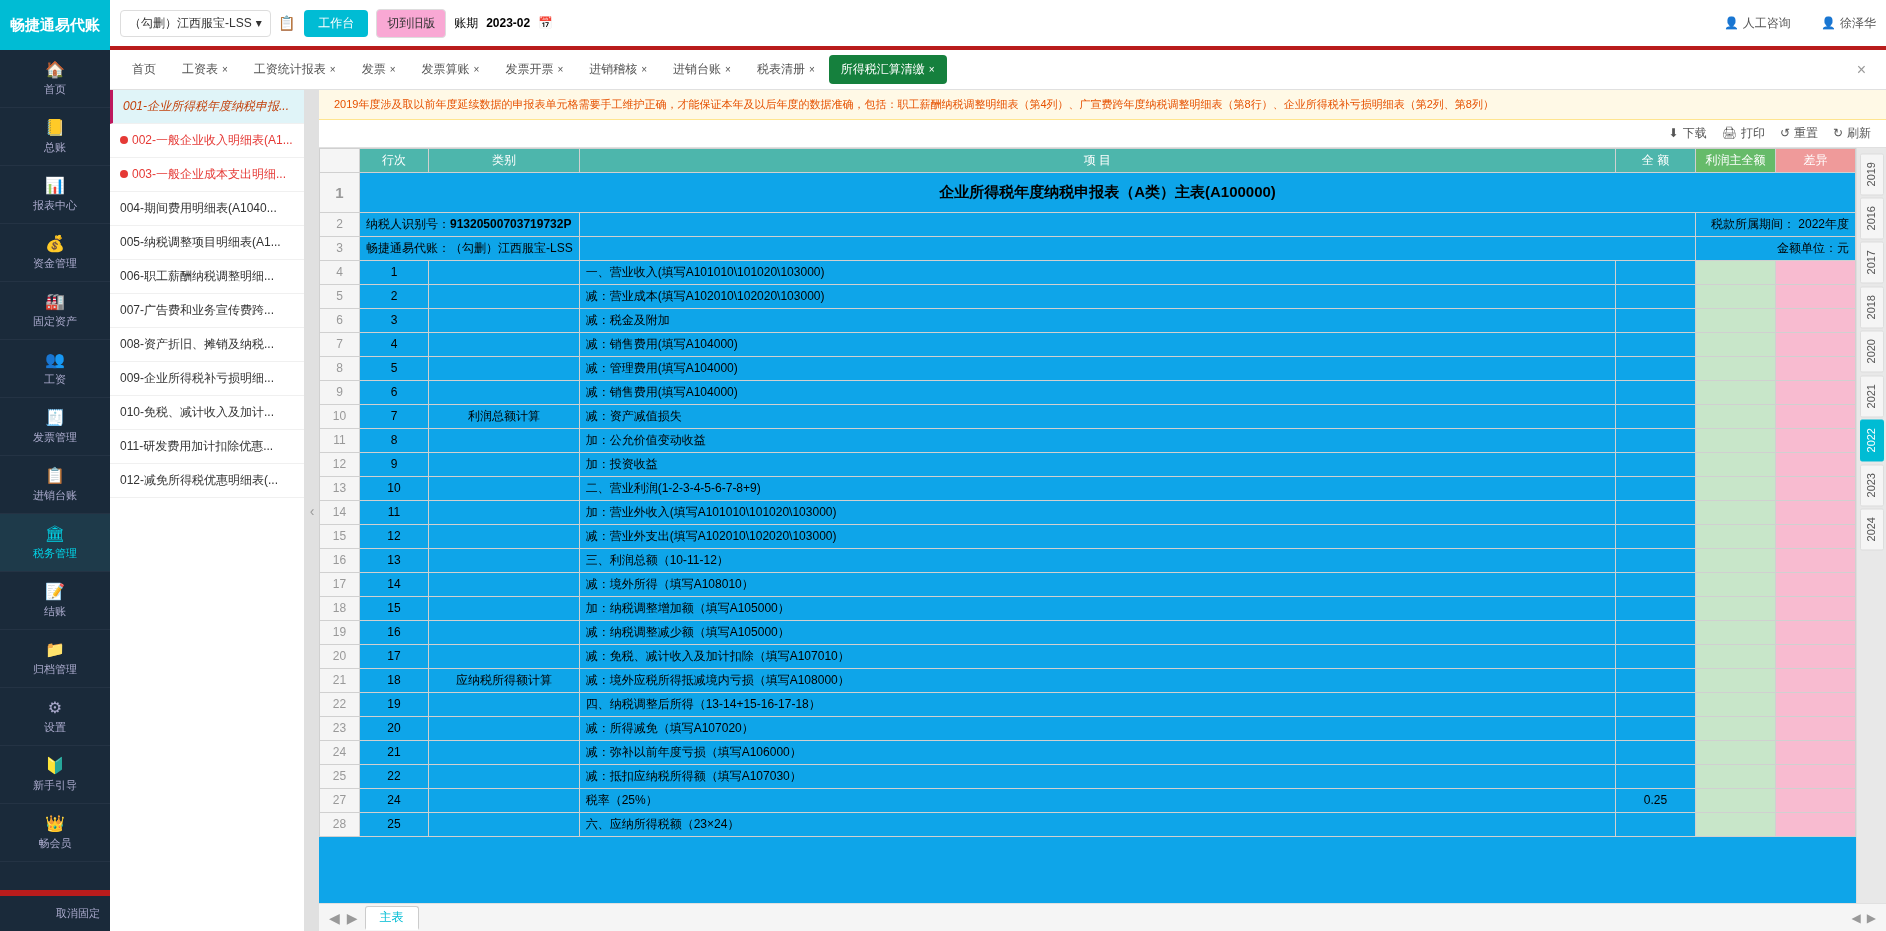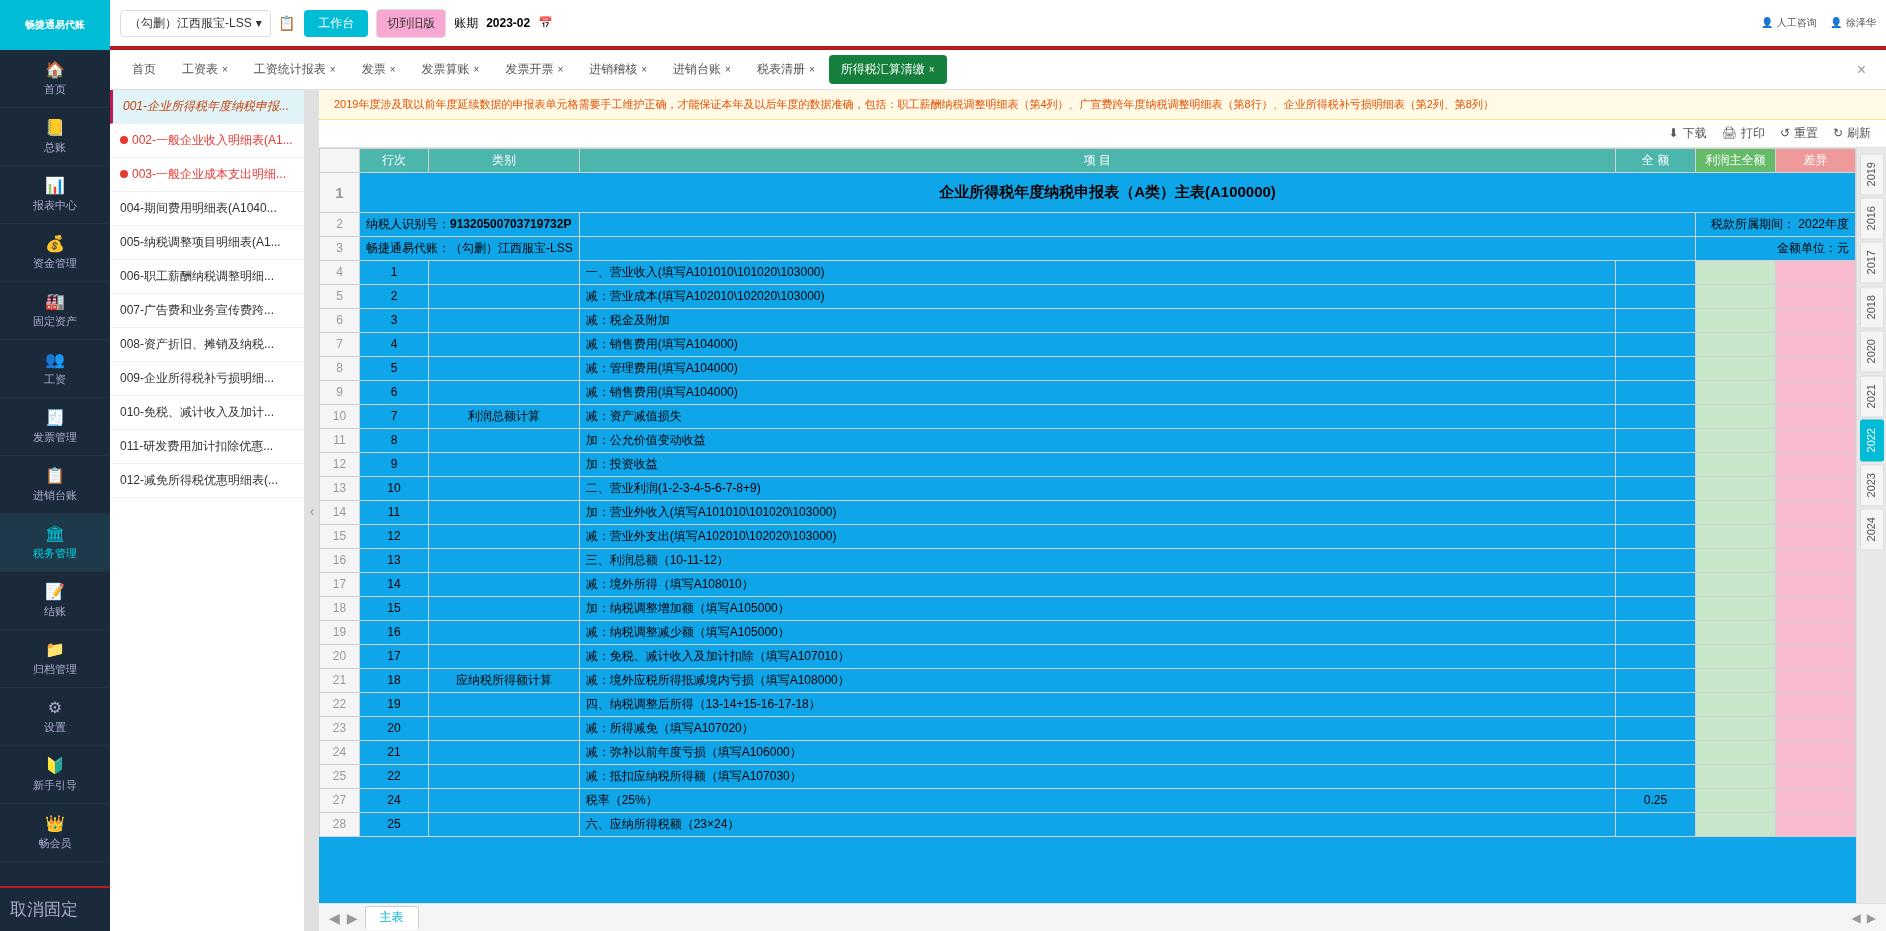--- a/index.html
+++ b/index.html
@@ -12,21 +12,21 @@
       display: flex;
       flex-direction: column;
       flex-shrink: 0;
       height: 100%;
     }
     .sidebar-logo {
       background: #00bcd4;
       padding: 10px;
       text-align: center;
       color: white;
-      font-size: 10px;
+      font-size: 15px;
       font-weight: bold;
       height: 50px;
       display: flex;
       align-items: center;
       justify-content: center;
     }
     .sidebar-item {
       display: flex;
       flex-direction: column;
       align-items: center;
@@ -35,24 +35,24 @@
       cursor: pointer;
       font-size: 11px;
       border-bottom: 1px solid #243344;
     }
     .sidebar-item.active { background: #1e3a4a; color: #00d4e8; }
     .sidebar-item .icon { font-size: 16px; margin-bottom: 3px; }
     .sidebar-bottom {
       margin-top: auto;
       padding: 10px;
       color: #aac;
-      font-size: 17px;
-      cursor: pointer;
-      text-align: left;
-      border-top: 2px solid #b91c1c;
+      font-size: 11px;
+      cursor: pointer;
+      text-align: right;
+      border-top: 6px solid #b91c1c;
     }
 
     
     .main-area {
       flex: 1;
       display: flex;
       flex-direction: column;
       overflow: hidden;
     }
 
@@ -92,22 +92,22 @@
       border: 1px solid #ddd;
       border-radius: 4px;
       padding: 5px 10px;
       cursor: pointer;
       font-size: 12px;
     }
     .header-right {
       margin-left: auto;
       display: flex;
       align-items: flex-end;
-      gap: 14px;
-      font-size: 10px;
+      gap: 31px;
+      font-size: 12px;
       color: #555;
     }
     .header-right span { cursor: pointer; }
 
     
     .nav-tabs {
       height: 40px;
       background: #fff;
       display: flex;
       align-items: center;

